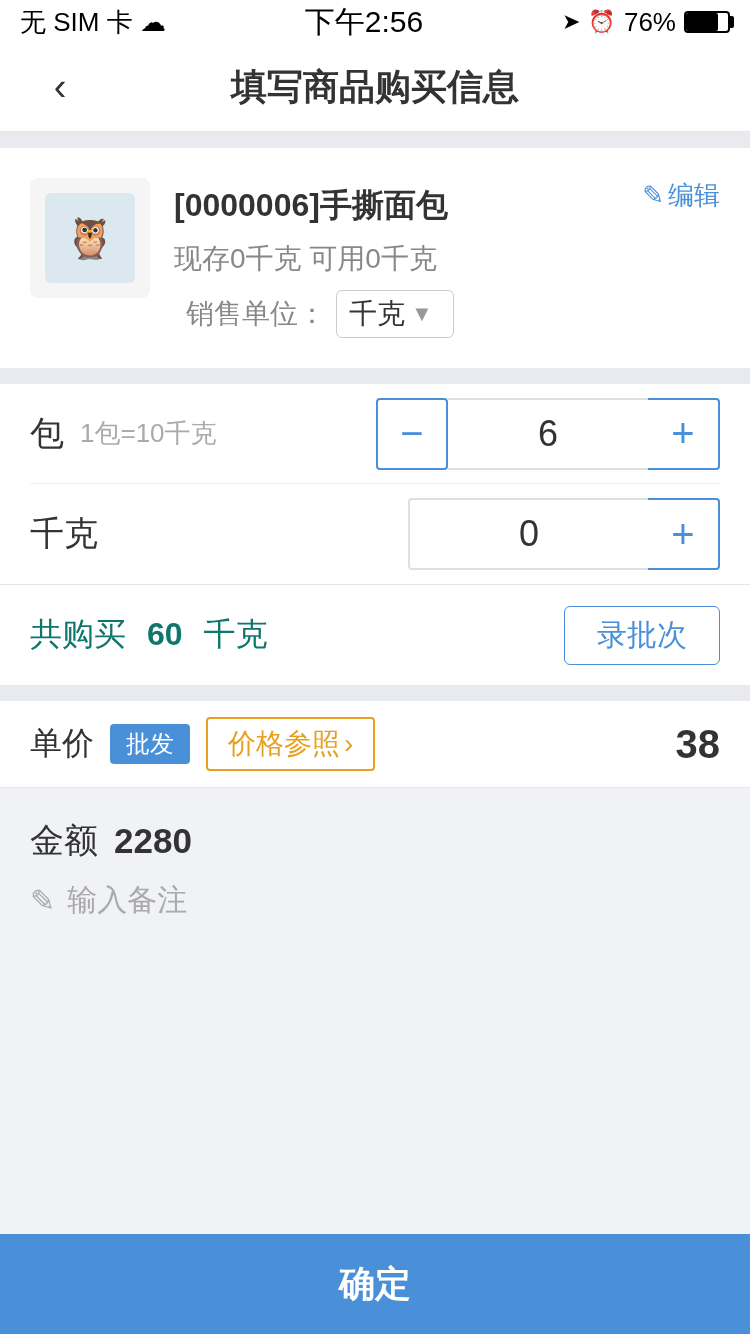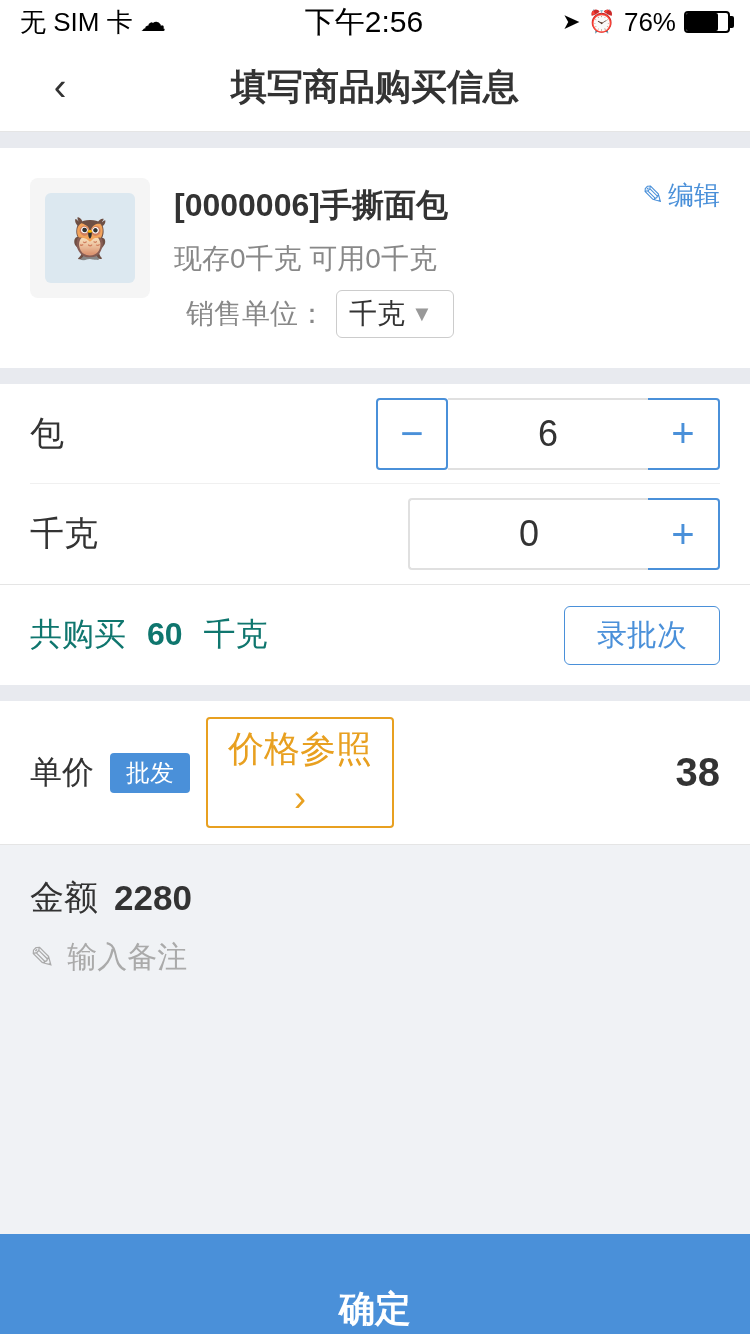--- a/index.html
+++ b/index.html
@@ -217,25 +217,25 @@
       background: #4a90d9;
       color: #fff;
       font-size: 24px;
       padding: 4px 16px;
       border-radius: 4px;
     }
     .price-ref-btn {
       border: 2px solid #e8a020;
       color: #e8a020;
       background: #fff;
-      font-size: 36px;
+      font-size: 28px;
       padding: 6px 20px;
       border-radius: 4px;
       cursor: pointer;
-      display: flex; align-items: center; gap: 4px; flex-direction: column;
+      display: flex; align-items: center; gap: 4px;
     }
     .price-value {
       margin-left: auto;
       font-size: 40px; font-weight: 600; color: #333;
     }
 
     
     .amount-section {
       background: #f0f2f5;
       padding: 30px 30px 20px;
@@ -251,21 +251,21 @@
       color: #aaa; font-size: 30px; cursor: pointer;
     }
     .remark-icon { font-size: 30px; }
 
     
     .confirm-bar {
       position: fixed;
       bottom: 0; left: 0; width: 750px;
       height: 100px;
       background: #4a90d9;
-      display: flex; align-items: flex-end; justify-content: center;
+      display: flex; align-items: center; justify-content: center;
       cursor: pointer;
     }
     .confirm-text {
       font-size: 36px; font-weight: 600; color: #fff;
     }
 
     
     .main-content {
       padding-bottom: 100px;
     }
@@ -322,20 +322,21 @@
     </div>
   </div>
 
   <div class="divider"></div>
 
   <div class="qty-section">
 
     <div class="qty-row">
       <div class="qty-label">
         <span>包</span>
+        <span class="qty-hint">1包=10千克</span>
       </div>
       <div class="qty-control">
         <div class="qty-btn">−</div>
         <input class="qty-input" value="6" type="text" style="">
         <div class="qty-btn" style="border-left:none; border-radius:0 4px 4px 0;">+</div>
       </div>
     </div>
 
     <div class="qty-row">
       <div class="qty-label">

